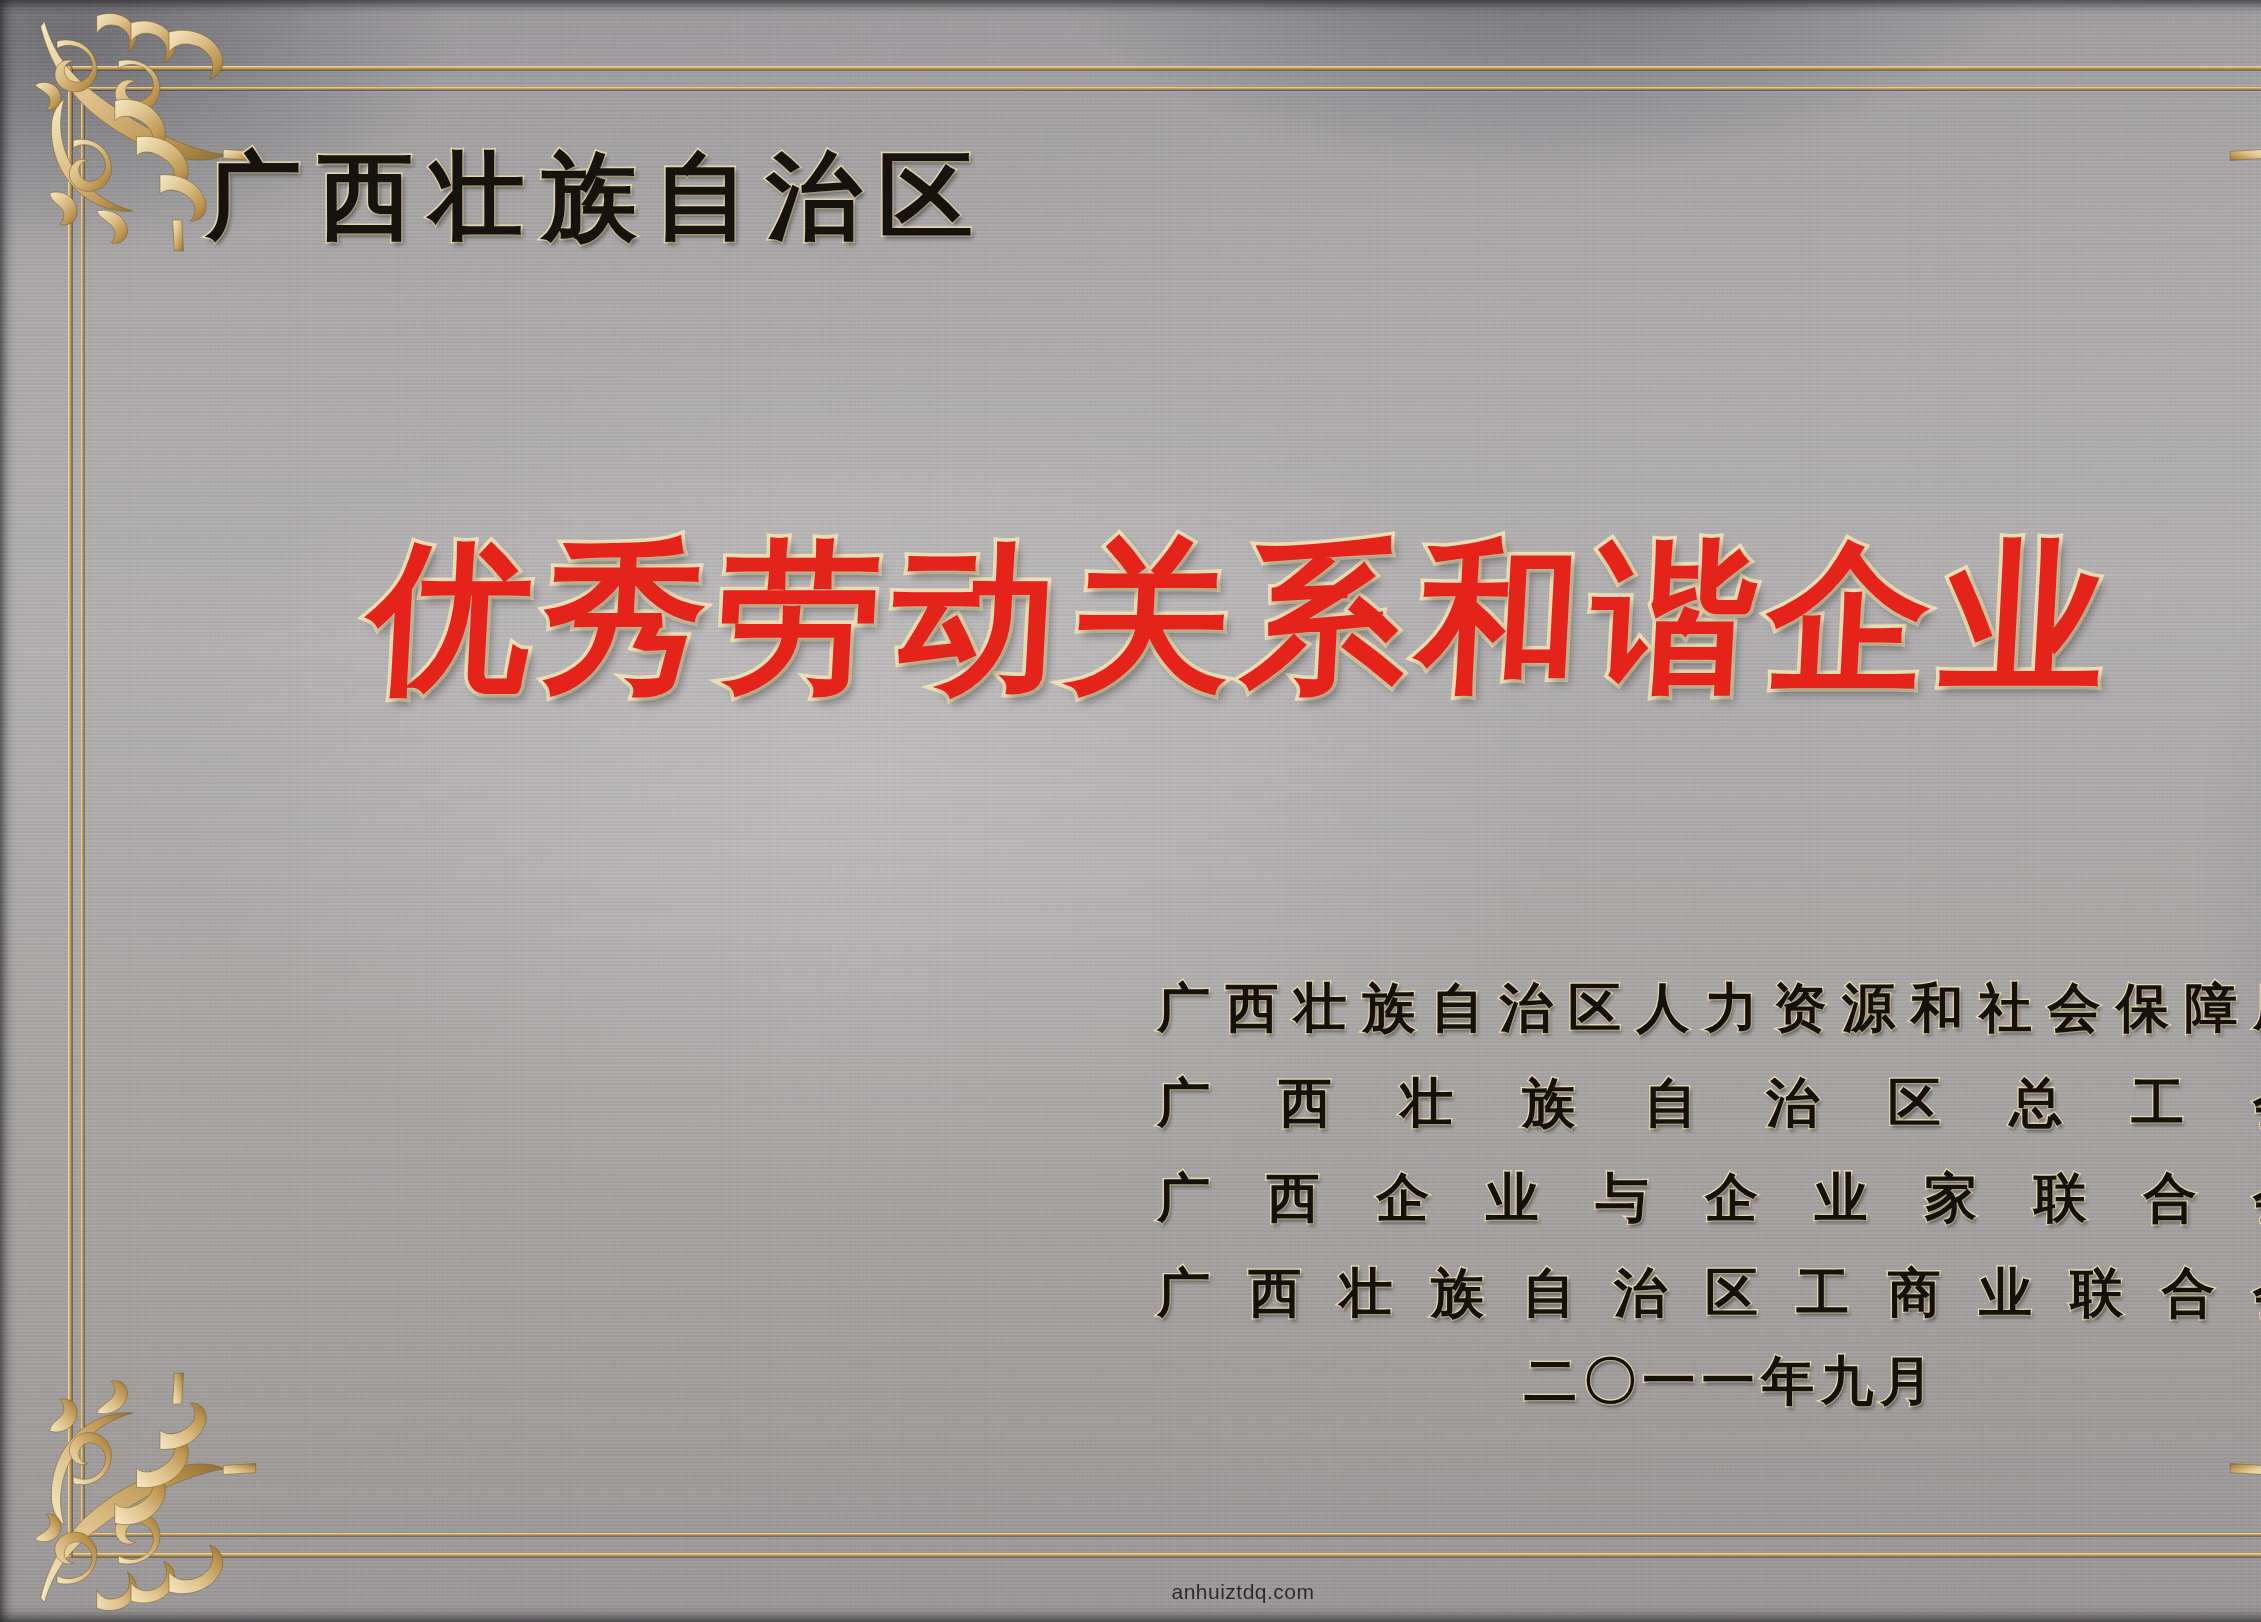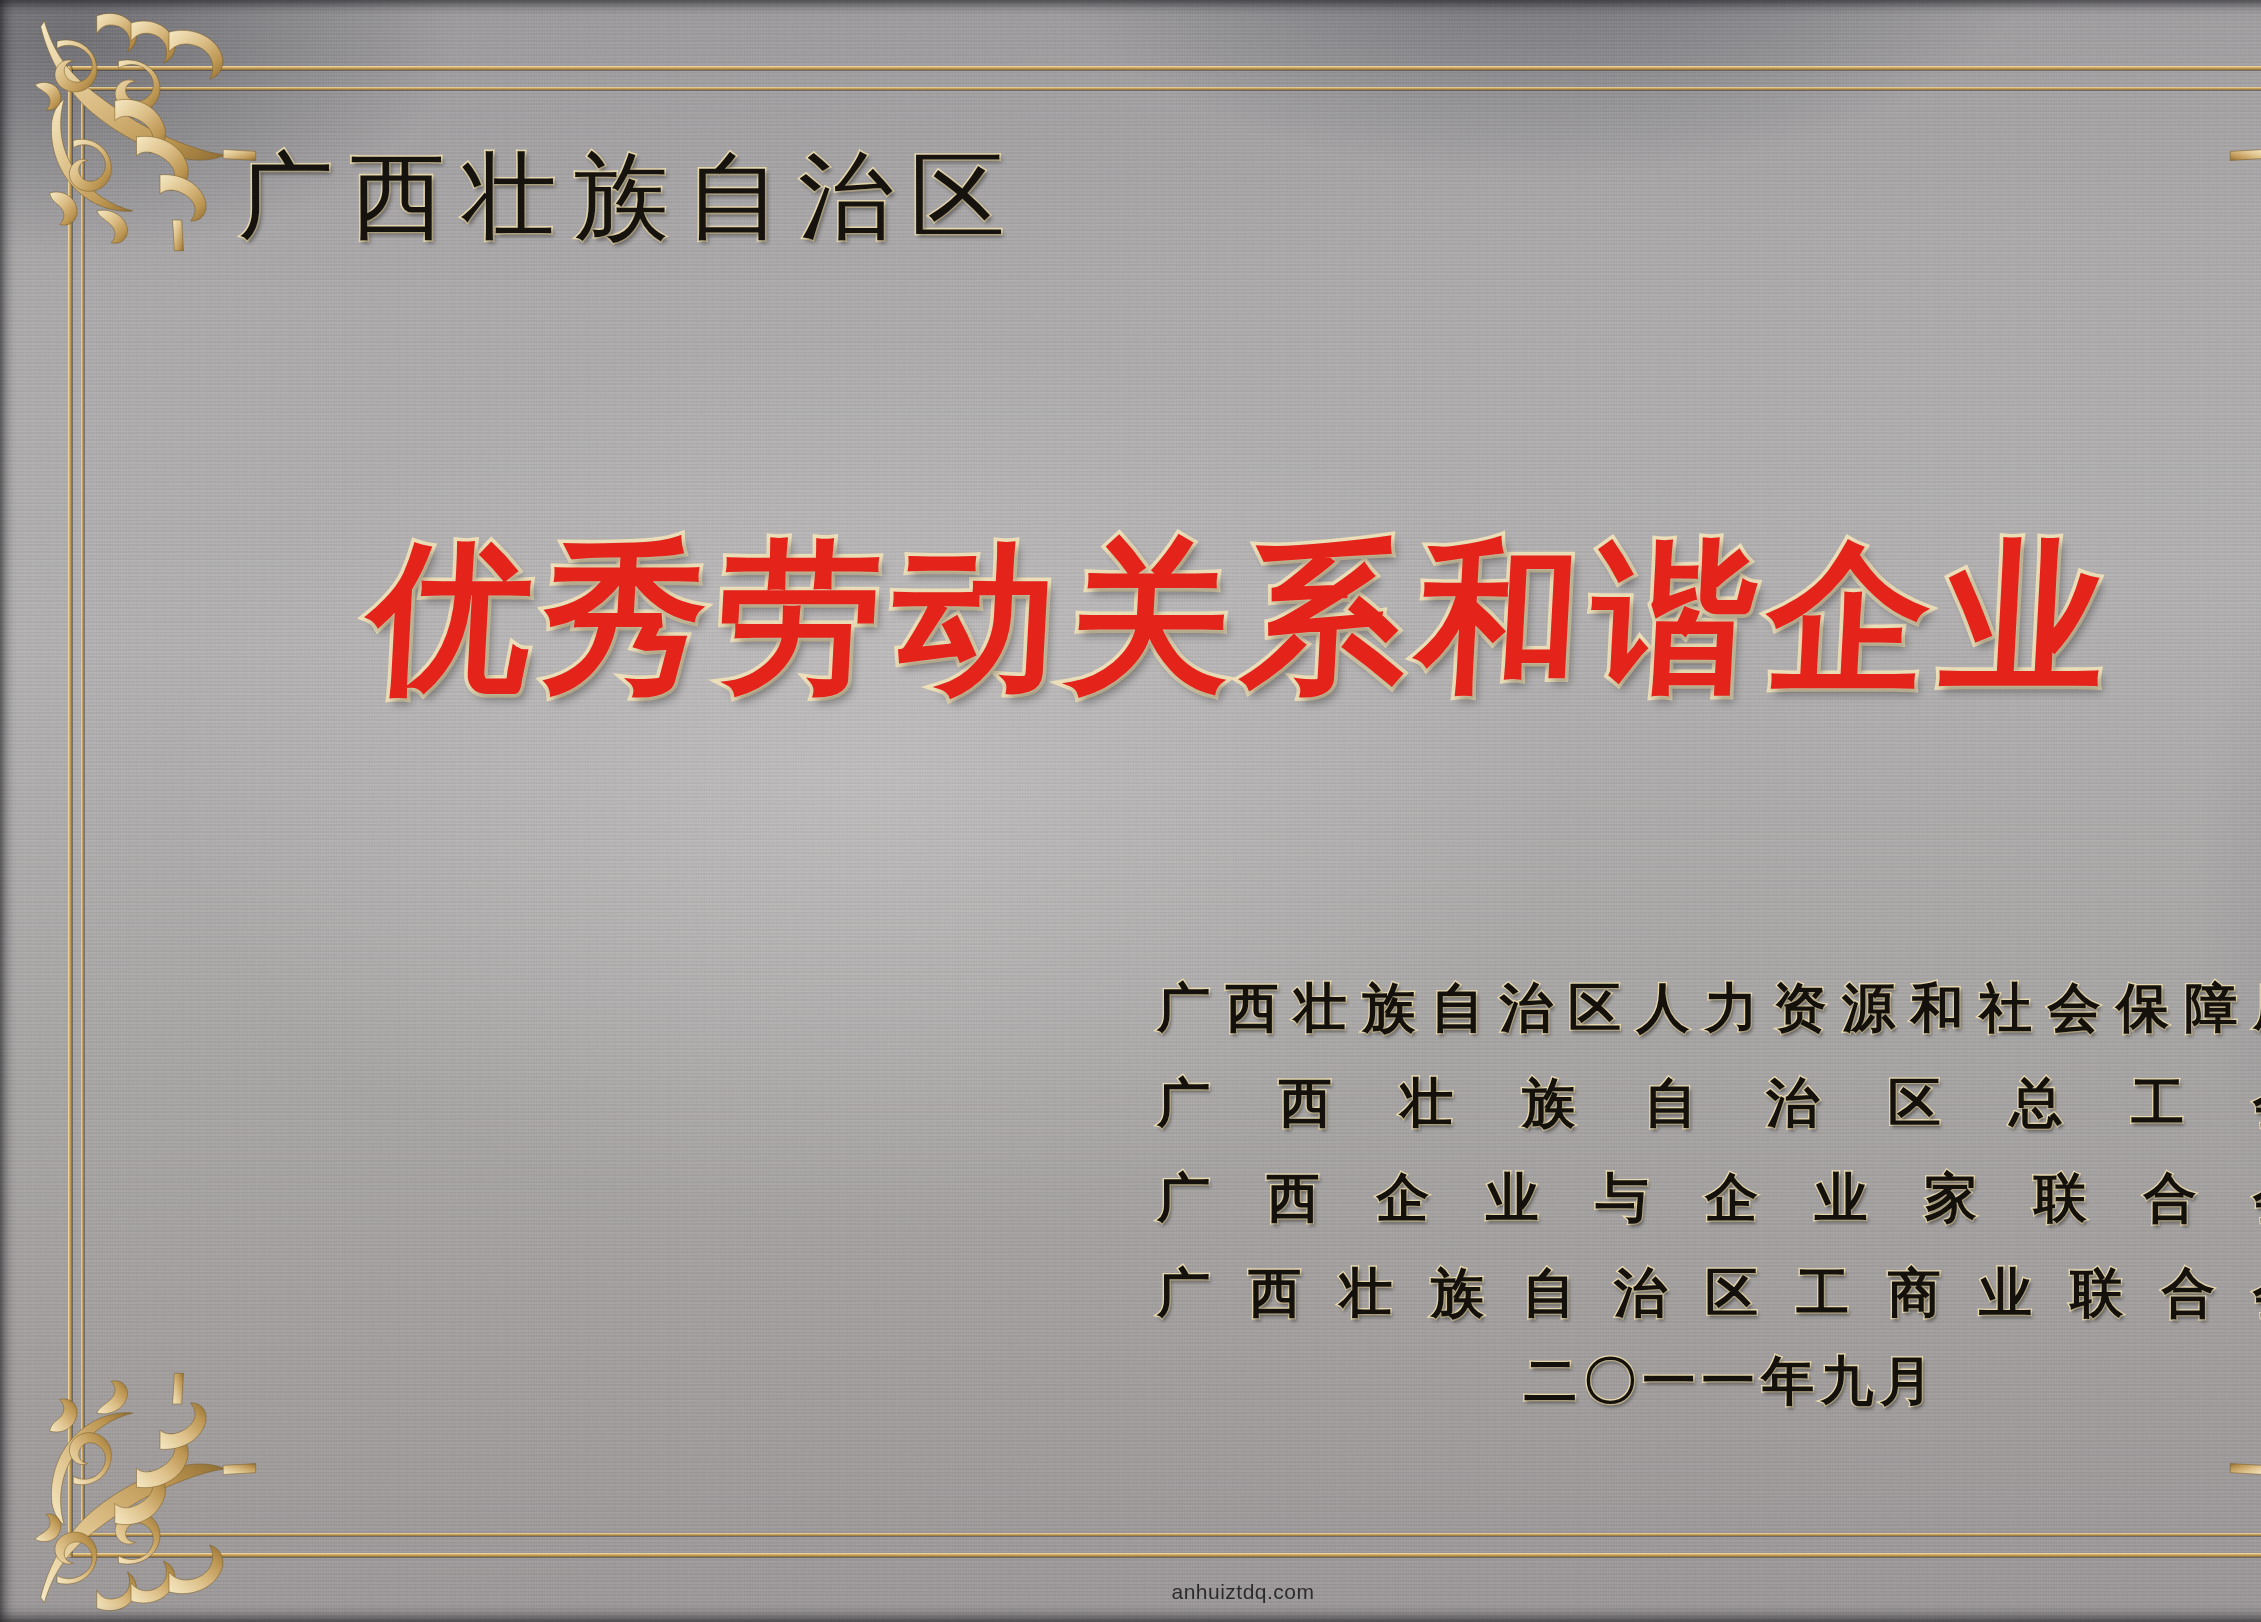--- a/index.html
+++ b/index.html
@@ -67,30 +67,29 @@
   #c-tr{right:10px;top:4.5px;transform:scaleX(-1);}
   #c-bl{left:10px;bottom:4.5px;transform:scaleY(-1);}
   #c-br{right:10px;bottom:4.5px;transform:scale(-1,-1);}
 
   
   .cn{font-family:"DejaVu Sans","Liberation Sans",sans-serif;}
 
   #heading{
     position:absolute;left:206px;top:149px;
     font-size:95px;line-height:1;
-    font-weight:400;
+    font-weight:700;
     letter-spacing:17px;
     color:#16120e;
     -webkit-text-stroke:3.2px #e7d8ae;
     paint-order:stroke fill;
     text-shadow:
        0 0 1.4px rgba(235,220,178,.95),
        2.3px 3.2px 4.1px rgba(0,0,0,.42);
     white-space:nowrap;
-    margin-left:32px;
   }
 
   #title{
     position:absolute;left:0;right:0;top:536px;
     text-align:center;
     font-size:163px;line-height:1;
     font-weight:700;
     letter-spacing:11.8px;
     color:#e4241a;
     -webkit-text-stroke:7.2px #ecdfb9;

